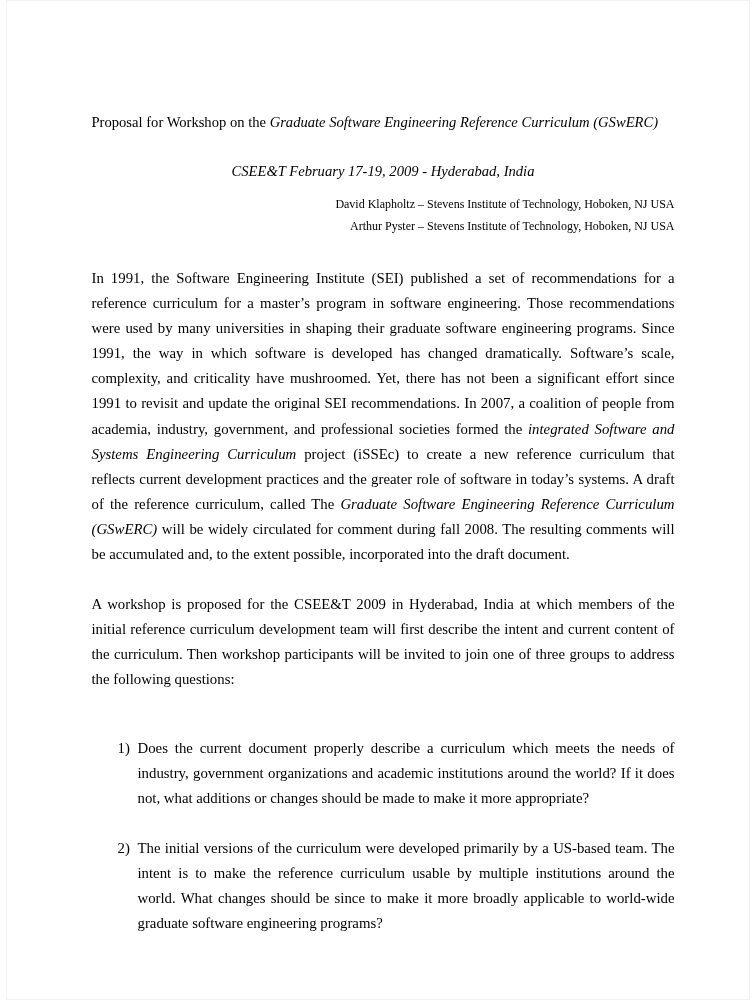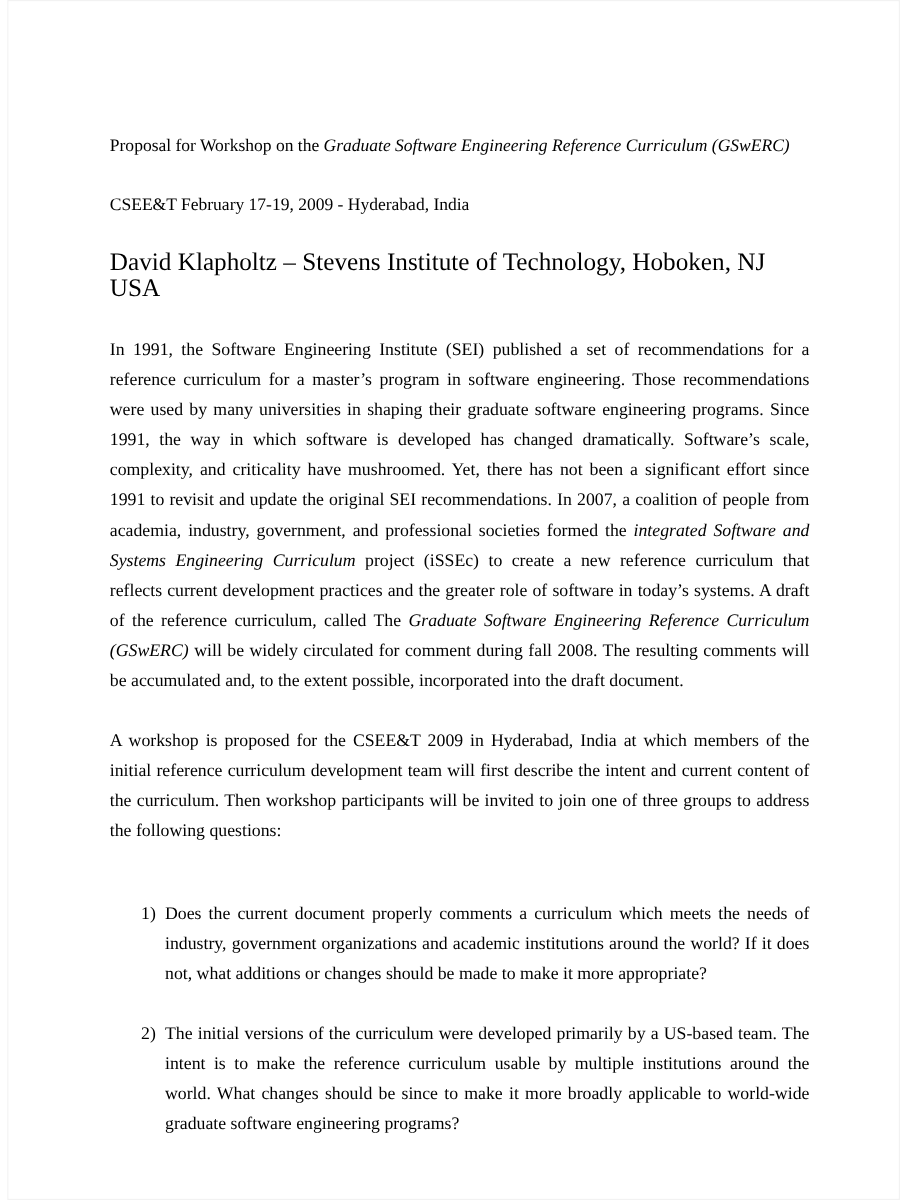--- a/index.html
+++ b/index.html
@@ -42,28 +42,29 @@
     line-height: 25px;
     text-align: left;
     white-space: nowrap;
   }
   .title-line .ital { font-style: italic; }
 
   .venue-line {
     margin-top: 24px;
     font-size: 14.6px;
     line-height: 25px;
-    text-align: left;
+    text-align: center;
+    font-style: italic;
   }
 
   .authors {
-    margin-top: 24px;
-    font-size: 21px;
+    margin-top: 10px;
+    font-size: 12px;
     line-height: 21.5px;
-    text-align: left;
+    text-align: right;
   }
   .authors .author-row { display: block; }
 
   .para {
     margin-top: 25px;
     font-size: 14.8px;
     line-height: 25.1px;
     text-align: justify;
     text-justify: inter-word;
   }
@@ -103,30 +104,31 @@
   <div class="content">
 
     <div class="title-line">
       <span>Proposal for Workshop on the </span><span class="ital">Graduate Software Engineering Reference Curriculum (GSwERC)</span>
     </div>
 
     <div class="venue-line">CSEE&amp;T February 17-19, 2009 - Hyderabad, India</div>
 
     <div class="authors">
       <span class="author-row">David Klapholtz – Stevens Institute of Technology, Hoboken, NJ USA</span>
+      <span class="author-row">Arthur Pyster – Stevens Institute of Technology, Hoboken, NJ USA</span>
     </div>
 
     <p class="para first"><span>In 1991, the Software Engineering Institute (SEI) published a set of recommendations for a reference curriculum for a master’s program in software engineering. Those recommendations were used by many universities in shaping their graduate software engineering programs. Since 1991, the way in which software is developed has changed dramatically.  Software’s scale, complexity, and criticality have mushroomed. Yet, there has not been a significant effort since 1991 to revisit and update the original SEI recommendations. In 2007, a coalition of people from academia, industry, government, and professional societies formed the </span><span class="ital">integrated Software and Systems Engineering Curriculum</span><span> project (iSSEc) to create a new reference curriculum that reflects current development practices and the greater role of software in today’s systems. A draft of the reference curriculum, called The </span><span class="ital">Graduate Software Engineering Reference Curriculum (GSwERC)</span><span> will be widely circulated for comment during fall 2008. The resulting comments will be accumulated and, to the extent possible, incorporated into the draft document.</span></p>
 
     <p class="para">A workshop is proposed for the CSEE&amp;T 2009 in Hyderabad, India at which members of the initial reference curriculum development team will first describe the intent and current content of the curriculum. Then workshop participants will be invited to join one of three groups to address the following questions:</p>
 
     <ol class="qlist">
       <li class="qitem first-q">
         <span class="marker">1)</span>
-        <span class="qtext">Does the current document properly comments a curriculum which meets the needs of industry, government organizations and academic institutions around the world? If it does not, what additions or changes should be made to make it more appropriate?</span>
+        <span class="qtext">Does the current document properly describe a curriculum which meets the needs of industry, government organizations and academic institutions around the world? If it does not, what additions or changes should be made to make it more appropriate?</span>
       </li>
       <li class="qitem">
         <span class="marker">2)</span>
         <span class="qtext">The initial versions of the curriculum were developed primarily by a US-based team. The intent is to make the reference curriculum usable by multiple institutions around the world. What changes should be since to make it more broadly applicable to world-wide graduate software engineering programs?</span>
       </li>
 
     </ol>
 
   </div>
 </div>

